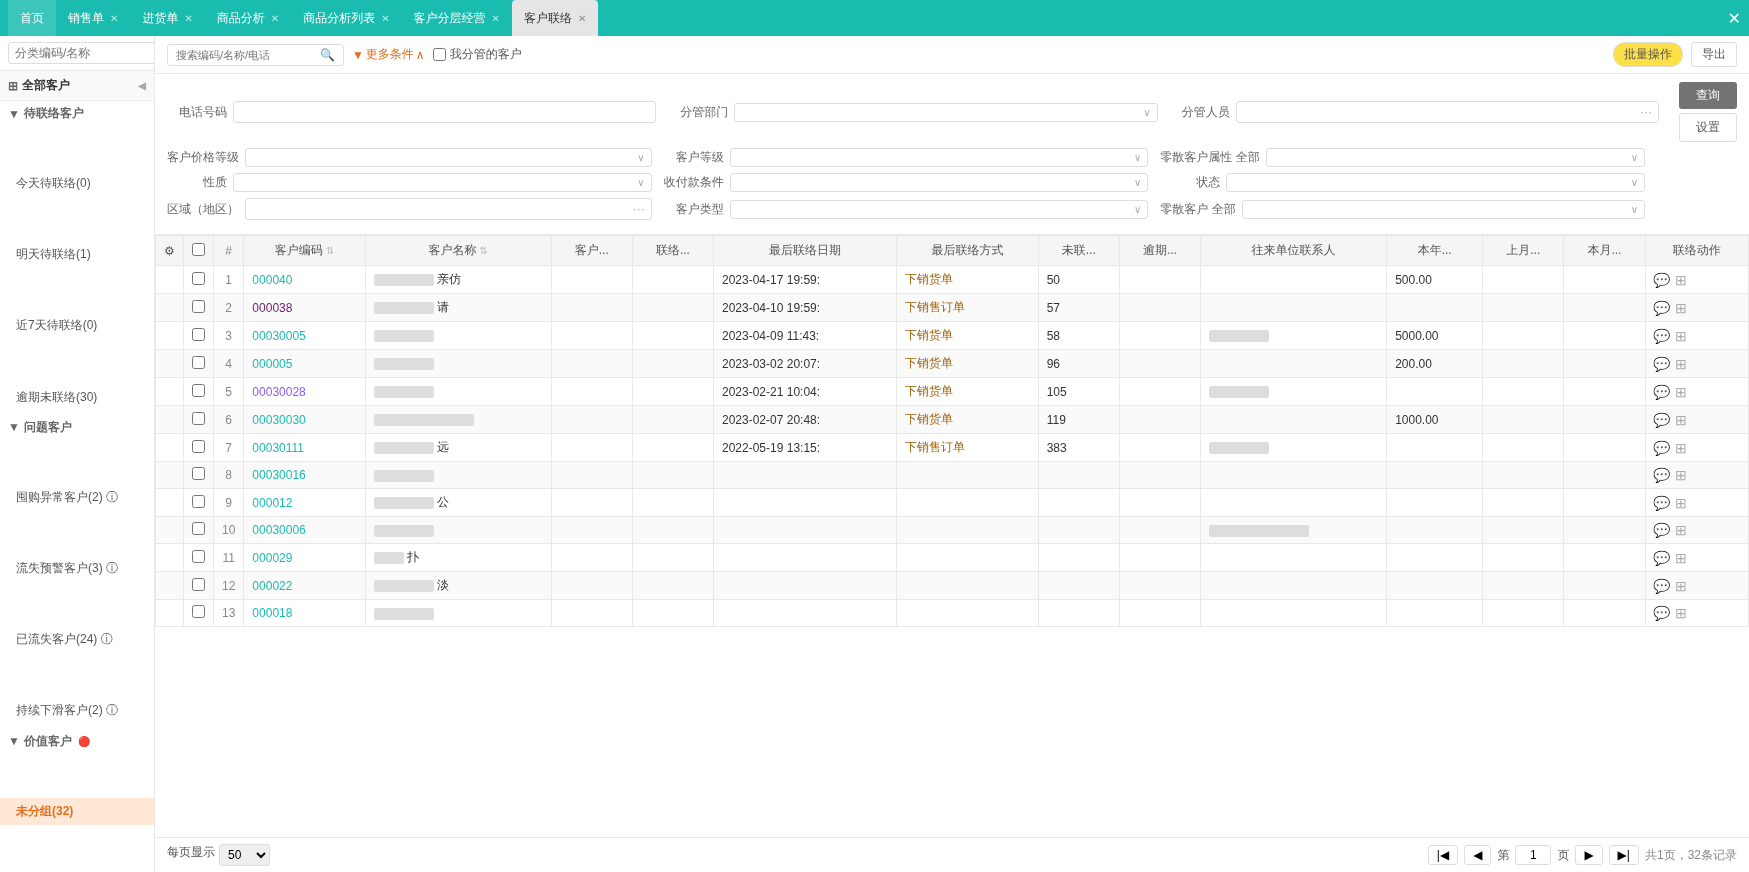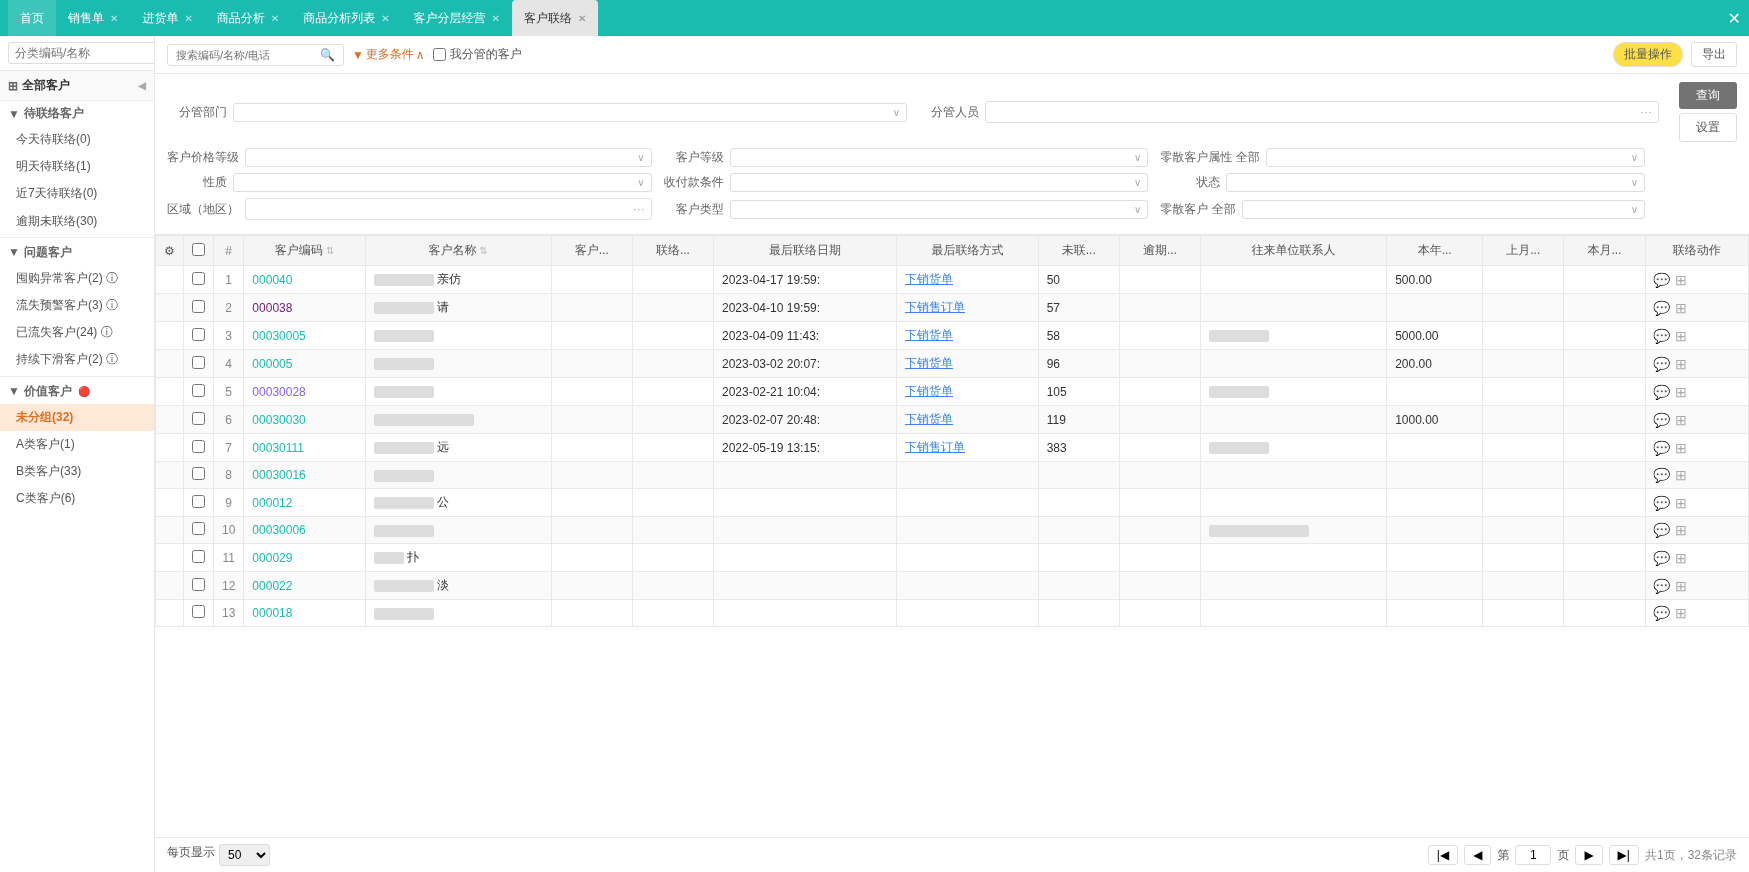--- a/index.html
+++ b/index.html
@@ -37,21 +37,21 @@
       display: flex; align-items: center; padding: 6px 8px; font-weight: bold; color: #333;
       cursor: pointer; background: #f9f9f9; border-bottom: 1px solid #eee;
     }
     .sidebar-section-header .grid-icon { margin-right: 4px; color: #666; }
     .sidebar-section-header .collapse-icon { margin-left: auto; color: #aaa; font-size: 10px; }
     .sidebar-group-label {
       padding: 4px 8px; color: #666; font-weight: bold; font-size: 11px;
       display: flex; align-items: center; gap: 4px;
     }
     .sidebar-item {
-      padding: 4px 8px 4px 16px; color: #555; cursor: pointer; line-height: 1.6;
+      padding: 4px 8px 4px 16px; color: #555; cursor: pointer; line-height: 1.6; margin-top: 44px;
     }
     .sidebar-item.active { background: #ffe8d6; color: #e07020; font-weight: bold; }
     .sidebar-divider { height: 1px; background: #eee; margin: 2px 0; }
 
     
     .content-area { flex: 1; display: flex; flex-direction: column; overflow: hidden; }
 
     
     .filter-bar {
       display: flex; align-items: center; padding: 6px 12px; background: #fff;
@@ -94,21 +94,21 @@
     table { width: 100%; border-collapse: collapse; font-size: 12px; }
     thead tr { background: #f5f5f5; }
     th {
       padding: 6px 8px; border: 1px solid #e8e8e8; color: #555; font-weight: normal;
       white-space: nowrap; position: sticky; top: 0; background: #f5f5f5; z-index: 1;
     }
     td { padding: 5px 8px; border: 1px solid #e8e8e8; color: #333; white-space: nowrap; }
     tr:nth-child(even) td { background: #fafafa; }
     .col-num { color: #888; text-align: center; width: 30px; }
     .col-checkbox { width: 28px; text-align: center; }
-    .link-text { color: #3b82f6; cursor: pointer; text-decoration: underline; }
+    .link-text { color: #a16207; cursor: pointer; }
     .blurred-text {
       background: #ddd; color: transparent; border-radius: 2px; display: inline-block;
       min-width: 60px; height: 12px; vertical-align: middle;
     }
     .action-icons { display: flex; gap: 4px; align-items: center; }
     .action-icon { color: #aaa; cursor: pointer; font-size: 14px; }
     .settings-icon { width: 28px; text-align: center; }
     th.sortable { cursor: pointer; }
     th.sortable::after { content: ' ⇅'; color: #bbb; font-size: 10px; }
 
@@ -220,20 +220,24 @@
         <span>我分管的客户</span>
       </div>
       <div class="filter-bar-right">
         <button class="btn-batch">批量操作</button>
         <button class="btn-export">导出</button>
       </div>
     </div>
 
     <div class="adv-filter">
       <div class="adv-filter-row">
+        <div class="adv-field">
+          <label>电话号码</label>
+          <input type="text" style="flex: 1 1 0%; border: 1px solid rgb(221, 221, 221); border-radius: 3px; padding: 3px 6px;">
+        </div>
         <div class="adv-field">
           <label>分管部门</label>
           <div class="field-input">
             <span></span>
             <span class="arrow-down">∨</span>
           </div>
         </div>
         <div class="adv-field">
           <label>分管人员</label>
           <div class="field-input">

